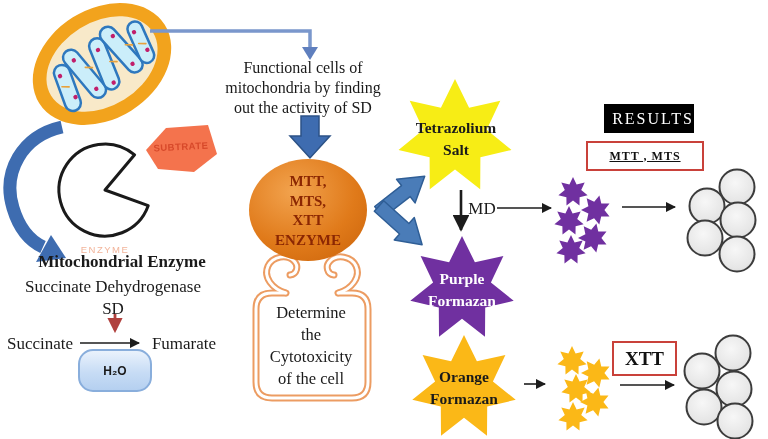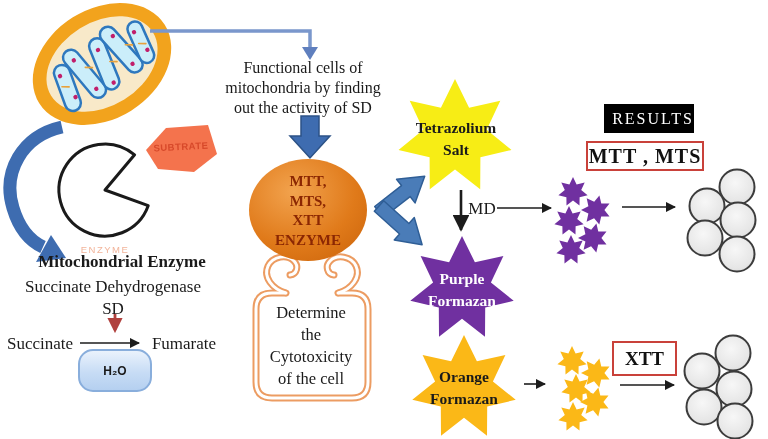--- a/index.html
+++ b/index.html
@@ -13,21 +13,21 @@
   .assay-label{font-size:15px;font-weight:bold;color:#8B2703;line-height:1.3;}
   .determine{font-size:16.5px;line-height:1.34;}
   .star-label{font-size:15.5px;font-weight:bold;line-height:1.4;}
   .white{color:#ffffff;}
   .caption{font-size:16.5px;line-height:1.2;}
   .results-box{position:absolute;left:604px;top:104px;width:90px;height:29px;background:#000;
                display:flex;align-items:center;justify-content:flex-end;color:#fff;
                font-size:16px;letter-spacing:2px;}
   .red-box{position:absolute;background:#fff;border:2.5px solid #C9413A;
            display:flex;align-items:center;justify-content:center;font-weight:bold;color:#111;}
-  .mttmts{left:586px;top:141px;width:114px;height:26px;font-size:20px;letter-spacing:1px;}
+  .mttmts{left:586px;top:141px;width:114px;height:26px;font-size:12px;letter-spacing:1px;text-decoration:underline;}
   .xtt{left:612px;top:341px;width:61px;height:31px;font-size:19px;}
   .h2o{position:absolute;left:78px;top:349px;width:70px;height:39px;border-radius:15px;
        border:2px solid #89AEDC;background:linear-gradient(180deg,#EAF2FC 0%,#C7DCF5 55%,#B5D0F0 100%);
        display:flex;align-items:center;justify-content:center;
        font-family:"Liberation Sans","DejaVu Sans",sans-serif;font-size:12px;font-weight:600;color:#1a1a1a;text-align:center;}
   .shape-tag{font-family:"Liberation Sans","DejaVu Sans",sans-serif;font-weight:bold;}
   .enzyme-tag{font-size:9.5px;color:#F2B49A;letter-spacing:1.5px;font-weight:normal;}
   .substrate-tag{font-size:9.5px;color:#D7492A;letter-spacing:.5px;transform:rotate(-3deg);}
   .md{font-size:17px;}
 </style>

